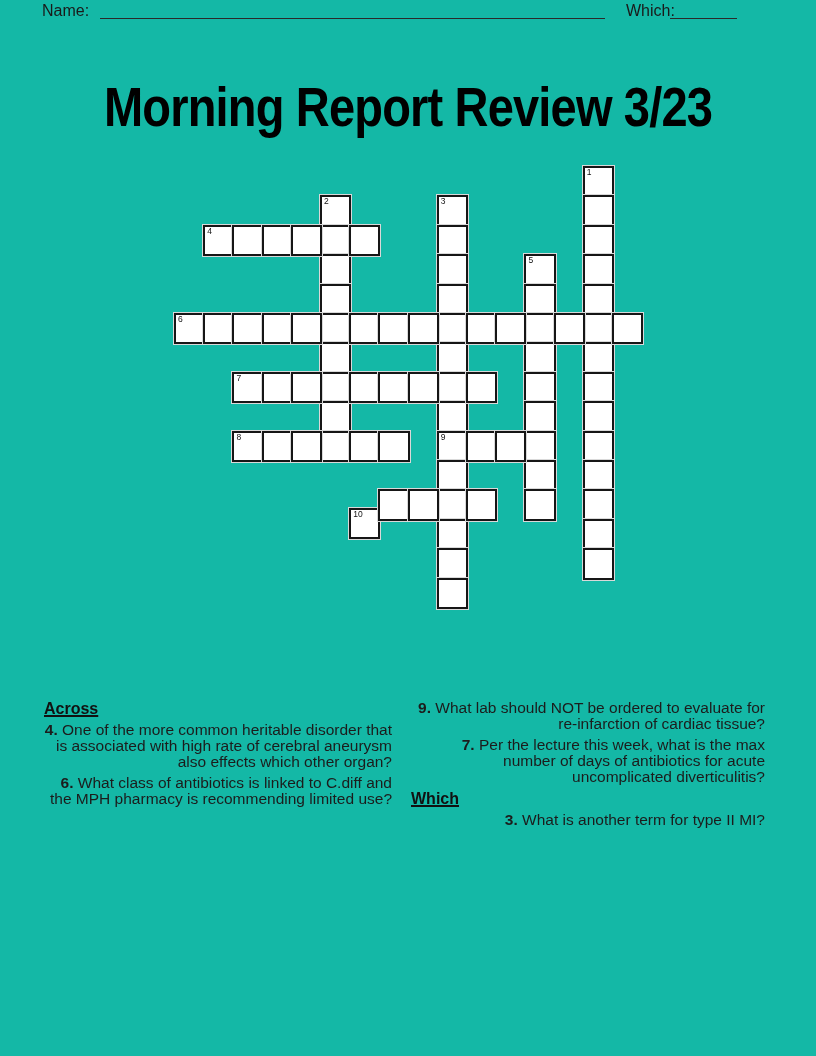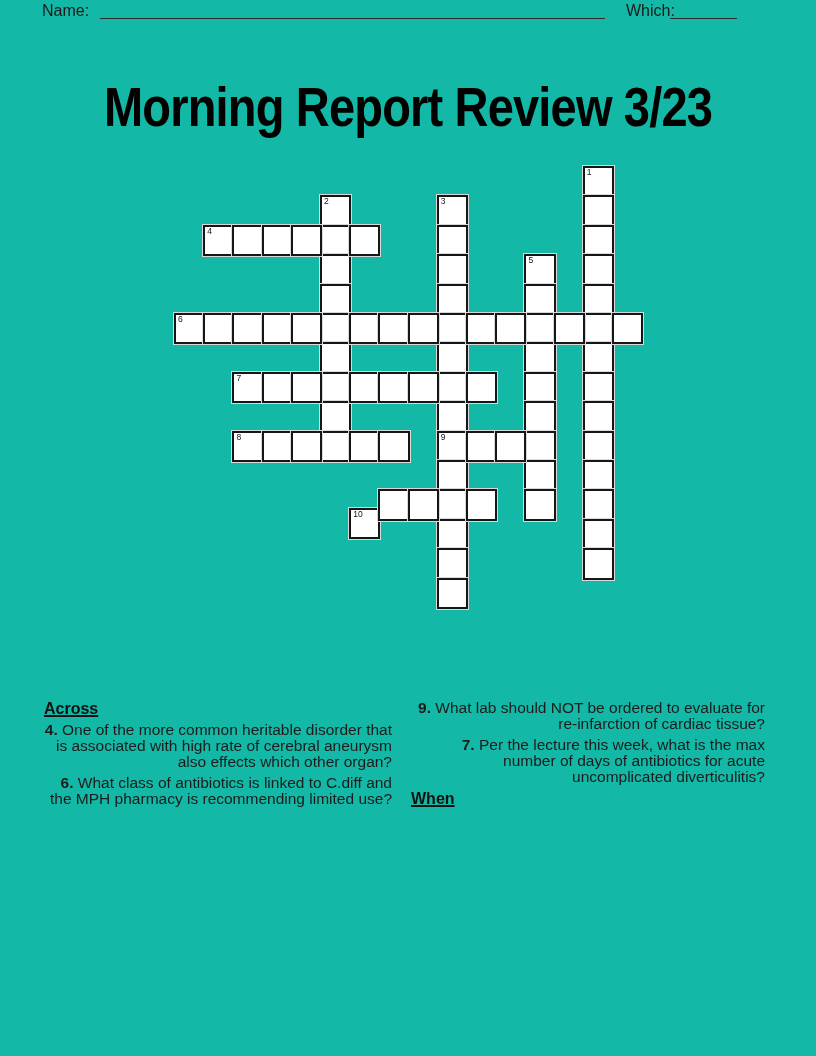--- a/index.html
+++ b/index.html
@@ -166,18 +166,19 @@
         <div class="clue"><b>4.</b> One of the more common heritable disorder that is associated with high rate of cerebral aneurysm also effects which other organ?</div>
         <div class="clue"><b>6.</b> What class of antibiotics is linked to C.diff and the MPH pharmacy is recommending limited use?</div>
       </div>
   </div>
 
   <div class="clues-col" id="clues-right">
     <div id="across-list-right">
         <div class="clue"><b>9.</b> What lab should NOT be ordered to evaluate for re-infarction of cardiac tissue?</div>
         <div class="clue"><b>7.</b> Per the lecture this week, what is the max number of days of antibiotics for acute uncomplicated diverticulitis?</div>
       </div>
-    <div class="clue-heading">When</div>
+    <div class="clue-heading">Which</div>
     <div id="down-list">
+        <div class="clue"><b>3.</b> What is another term for type II MI?</div>
       </div>
   </div>
 
 </div>
 
 </body></html>

